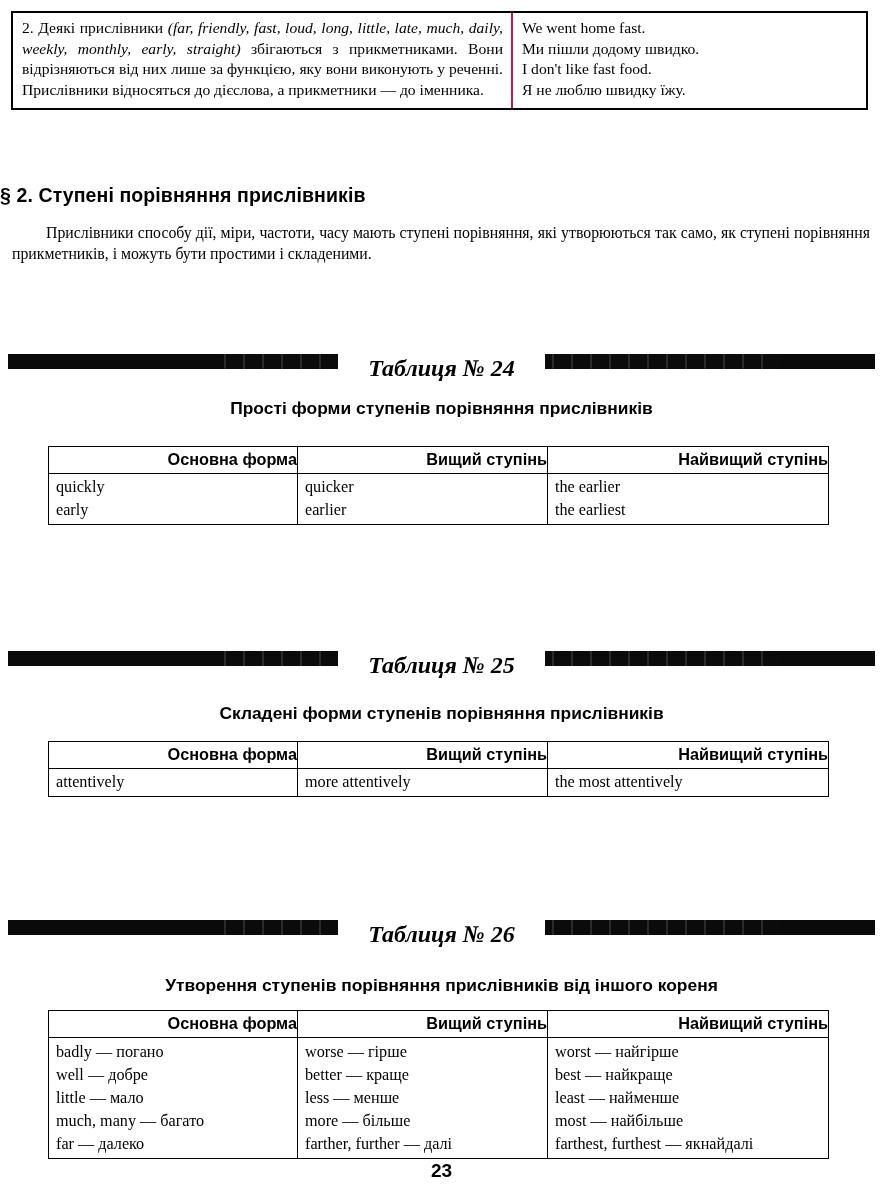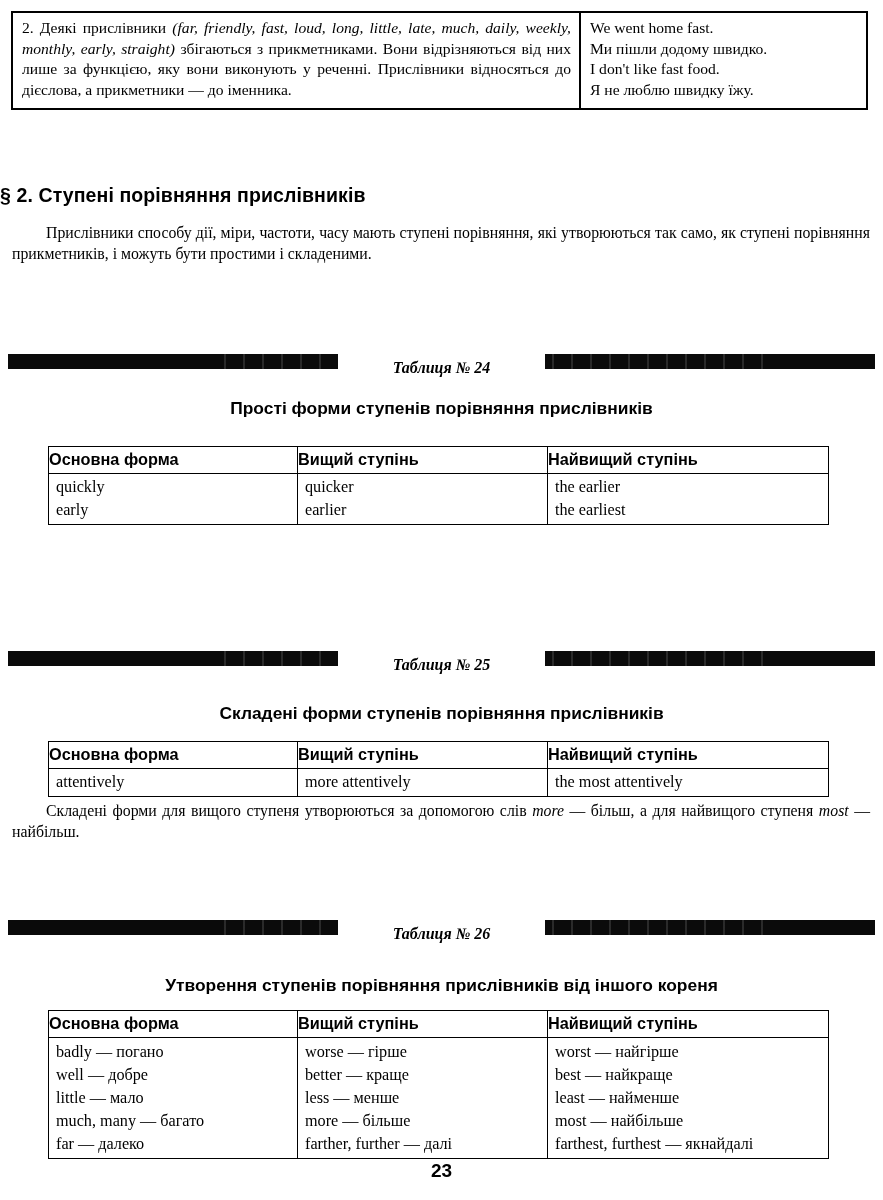--- a/index.html
+++ b/index.html
@@ -26,24 +26,24 @@
   .note-table {
     position: absolute;
     left: 11px;
     top: 11px;
     width: 857px;
     border: 2px solid #000;
     box-sizing: border-box;
     display: flex;
   }
   .note-left {
-    width: 568px;
+    width: 500px;
     box-sizing: border-box;
     padding: 5px 8px 7px 9px;
-    border-right: 2px solid #000000;
+    border-right: 2px solid #be185d;
     font-size: 15.6px;
     line-height: 1.33;
     text-align: justify;
   }
   .note-right {
     flex: 1;
     box-sizing: border-box;
     padding: 5px 8px 7px 9px;
     font-size: 15.6px;
     line-height: 1.33;
@@ -110,21 +110,21 @@
     content: "";
     position: absolute; right: 0; top: 0; width: 95px; height: 100%;
     background: #0a0a0a;
   }
   .banner .banner-title {
     position: relative;
     z-index: 3;
     font-family: "Liberation Serif", serif;
     font-style: italic;
     font-weight: bold;
-    font-size: 16px;
+    font-size: 24px;
     background: #fff;
     padding: 0 12px;
     white-space: nowrap;
     margin-top: 14px;
   }
 
   
   .table-caption {
     position: absolute;
     left: 0;
@@ -142,21 +142,21 @@
     table-layout: fixed;
   }
   .grid-table th, .grid-table td {
     border: 1.6px solid #000;
     box-sizing: border-box;
   }
   .grid-table th {
     font-family: "Liberation Sans", sans-serif;
     font-weight: bold;
     font-size: 16.3px;
-    text-align: left;
+    text-align: right;
     padding: 3px 0 4px 0;
     height: 26px;
   }
   .grid-table td {
     font-family: "Liberation Serif", serif;
     font-size: 16.2px;
     padding: 1px 0 2px 7px;
     line-height: 1.24;
     white-space: nowrap;
   }
@@ -247,21 +247,20 @@
     </thead>
     <tbody>
       <tr>
         <td style="padding-top:3px; padding-bottom:4px;">attentively</td>
         <td style="padding-top:3px; padding-bottom:4px;">more attentively</td>
         <td style="padding-top:3px; padding-bottom:4px;">the most attentively</td>
       </tr>
     </tbody>
   </table>
 
-  <div class="para para-after-25"><span>Складені форми для вищого ступеня утворюються за допомогою слів </span><span class="it">more</span><span> — більш, а для найвищого ступеня </span><span class="it">most</span><span> — найбільш.</span></div>
 
   <div class="banner" style="top:911px;">
     <div class="bar bar-left"></div>
     <div class="bar bar-right"></div>
     <div class="banner-title">Таблиця № 26</div>
   </div>
 
   <div class="table-caption" style="top:975px;">Утворення ступенів порівняння прислівників від іншого кореня</div>
 
   <table class="grid-table" style="left:48px; top:1010px; width:780px;">

